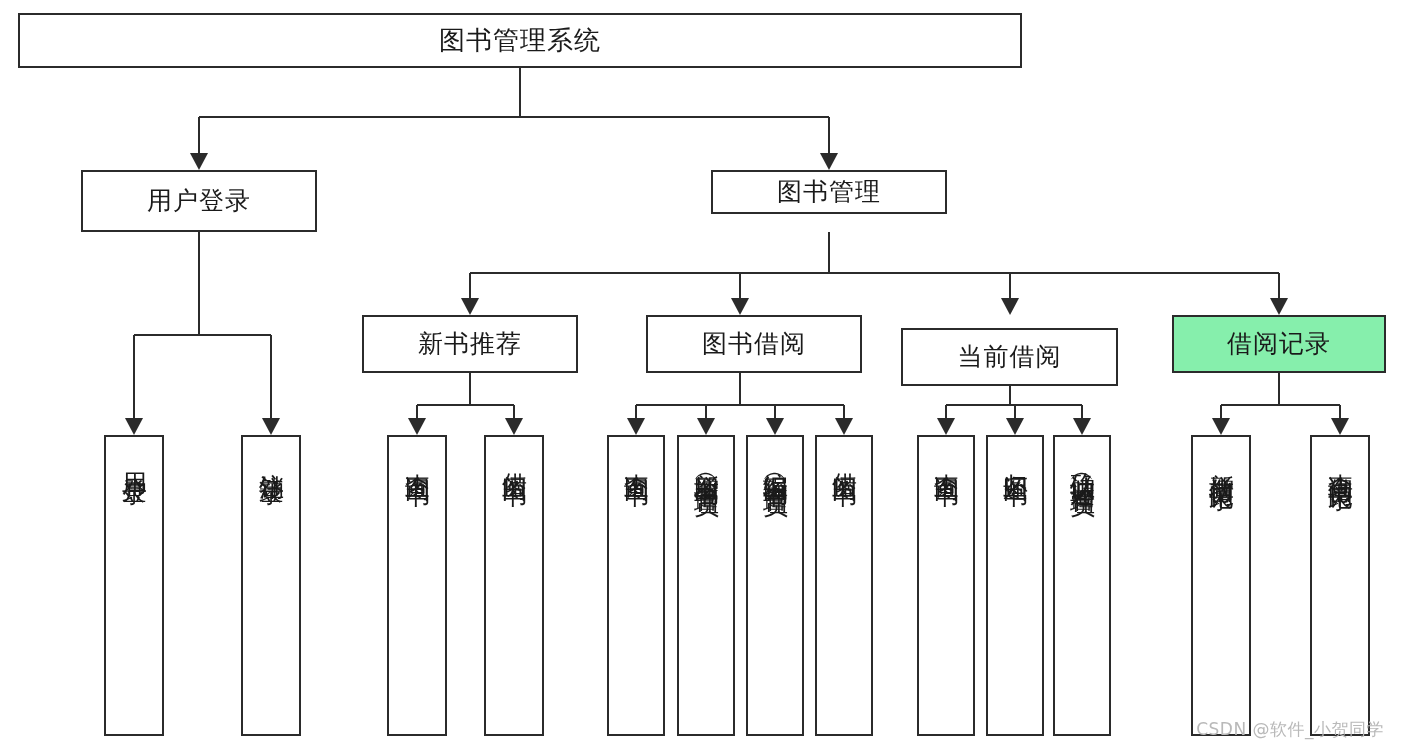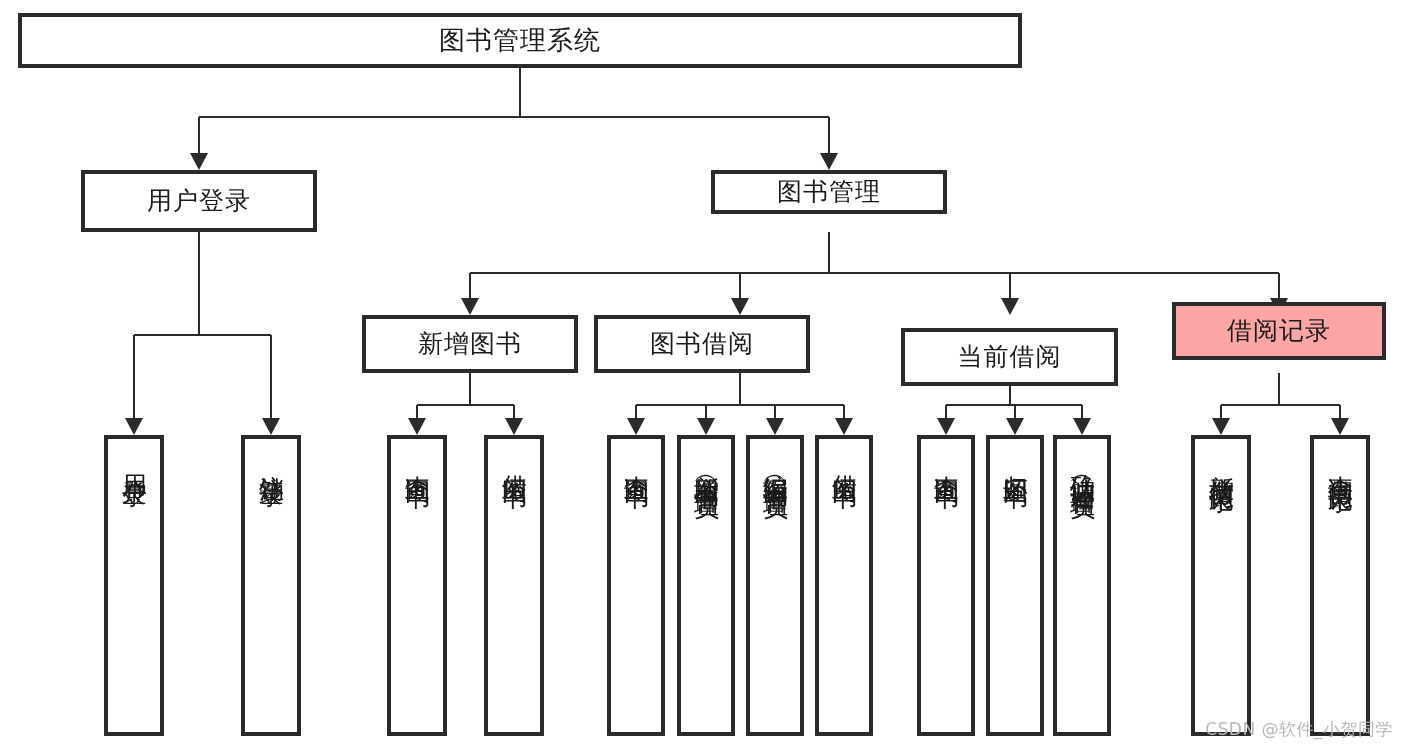--- a/index.html
+++ b/index.html
@@ -24,21 +24,21 @@
     left: 0;
     top: 0;
     width: 1405px;
     height: 747px;
     pointer-events: none;
   }
   .node {
     position: absolute;
     box-sizing: border-box;
     background: #ffffff;
-    border: 4px solid #f97316;
+    border: 2px solid #f97316;
     display: flex;
     align-items: center;
     justify-content: center;
     z-index: 3;
   }
   .node-label {
     display: block;
     text-align: center;
     color: #1a1a1a;
     letter-spacing: 1px;
@@ -61,21 +61,21 @@
   .node.vertical .node-label {
     writing-mode: vertical-rl;
     text-orientation: upright;
     font-size: 25px;
     line-height: 1.12;
     letter-spacing: 3px;
     white-space: nowrap;
   }
   #watermark {
     position: absolute;
-    right: 12px;
+    right: 21px;
     bottom: 6px;
     font-size: 17px;
     color: #b9b9b9;
     letter-spacing: 0.5px;
     z-index: 6;
     white-space: nowrap;
   }
 </style>
 </head>
 <body>
@@ -141,29 +141,29 @@
       <div class="node horizontal root" style="left: 18px; top: 13px; width: 1004px; height: 55px; border-color: rgb(43, 43, 43); background: rgb(255, 255, 255);">
         <span class="node-label" style="color: rgb(26, 26, 26);">图书管理系统</span>
       </div>
       <div class="node horizontal" style="left: 81px; top: 170px; width: 236px; height: 62px; border-color: rgb(43, 43, 43); background: rgb(255, 255, 255);">
         <span class="node-label" style="color: rgb(26, 26, 26);">用户登录</span>
       </div>
       <div class="node horizontal" style="left: 711px; top: 170px; width: 236px; height: 44px; border-color: rgb(43, 43, 43); background: rgb(255, 255, 255);">
         <span class="node-label" style="color: rgb(26, 26, 26);">图书管理</span>
       </div>
       <div class="node horizontal" style="left: 362px; top: 315px; width: 216px; height: 58px; border-color: rgb(43, 43, 43); background: rgb(255, 255, 255);">
-        <span class="node-label" style="color: rgb(26, 26, 26);">新增图书</span>
-      </div>
-      <div class="node horizontal" style="left: 594px; top: 315px; width: 216px; height: 58px; border-color: rgb(43, 43, 43); background: rgb(255, 255, 255);">
+        <span class="node-label" style="color: rgb(26, 26, 26);">新书推荐</span>
+      </div>
+      <div class="node horizontal" style="left: 646px; top: 315px; width: 216px; height: 58px; border-color: rgb(43, 43, 43); background: rgb(255, 255, 255);">
         <span class="node-label" style="color: rgb(26, 26, 26);">图书借阅</span>
       </div>
       <div class="node horizontal" style="left: 901px; top: 328px; width: 217px; height: 58px; border-color: rgb(43, 43, 43); background: rgb(255, 255, 255);">
         <span class="node-label" style="color: rgb(26, 26, 26);">当前借阅</span>
       </div>
-      <div class="node horizontal" style="left: 1172px; top: 302px; width: 214px; height: 58px; border-color: rgb(43, 43, 43); background: #fca5a5;">
+      <div class="node horizontal" style="left: 1172px; top: 315px; width: 214px; height: 58px; border-color: rgb(43, 43, 43); background: #86efac;">
         <span class="node-label" style="color: rgb(26, 26, 26);">借阅记录</span>
       </div>
       <div class="node vertical" style="left: 104px; top: 435px; width: 60px; height: 301px; border-color: rgb(43, 43, 43); background: rgb(255, 255, 255);">
         <span class="node-label" style="color: rgb(26, 26, 26);">用户登录</span>
       </div>
       <div class="node vertical" style="left: 241px; top: 435px; width: 60px; height: 301px; border-color: rgb(43, 43, 43); background: rgb(255, 255, 255);">
         <span class="node-label" style="color: rgb(26, 26, 26);">注销登录</span>
       </div>
       <div class="node vertical" style="left: 387px; top: 435px; width: 60px; height: 301px; border-color: rgb(43, 43, 43); background: rgb(255, 255, 255);">
         <span class="node-label" style="color: rgb(26, 26, 26);">查询图书</span>

